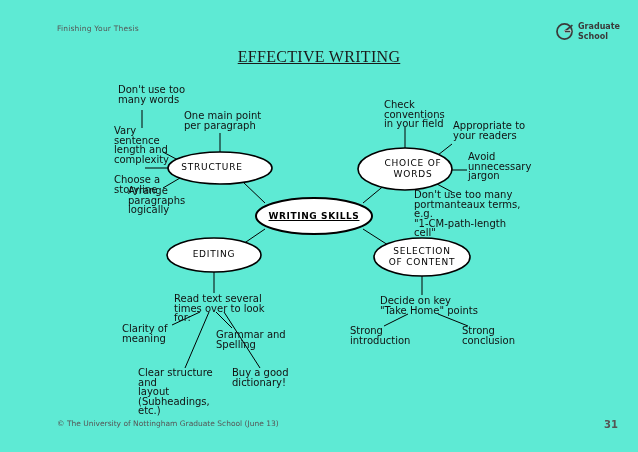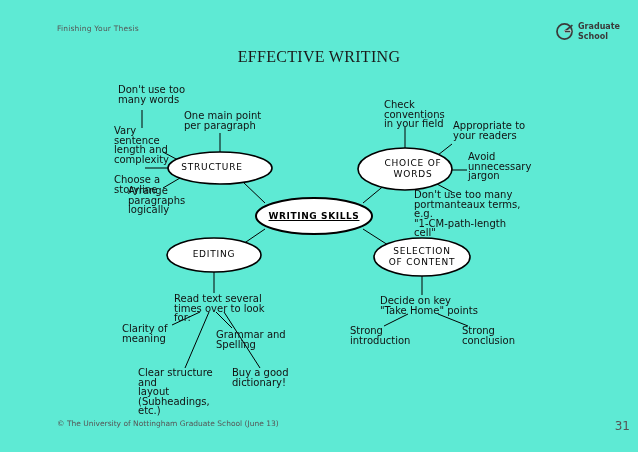--- a/index.html
+++ b/index.html
@@ -53,20 +53,21 @@
   #doc-title {
     position: absolute;
     left: 0;
     right: 0;
     top: 48px;
     text-align: center;
     font-family: "Liberation Serif", serif;
     font-size: 16px;
     color: #1a1a1a;
     letter-spacing: 0.3px;
+    text-decoration: underline;
   }
 
   
   #diagram {
     position: absolute;
     left: 0;
     top: 0;
     width: 638px;
     height: 452px;
   }
@@ -111,24 +112,25 @@
   #footer-text {
     position: absolute;
     left: 57px;
     top: 419px;
     font-size: 7.5px;
     color: #555555;
     white-space: nowrap;
   }
   #footer-page {
     position: absolute;
-    right: 8px;
+    right: 20px;
     top: 419px;
-    font-size: 12px;
+    font-size: 10px;
     color: #555555;
+    font-weight: bold;
   }
 </style>
 </head>
 <body>
 
 <div id="page">
 
   <div id="header-title">Finishing Your Thesis</div>
 
   <div id="logo">

